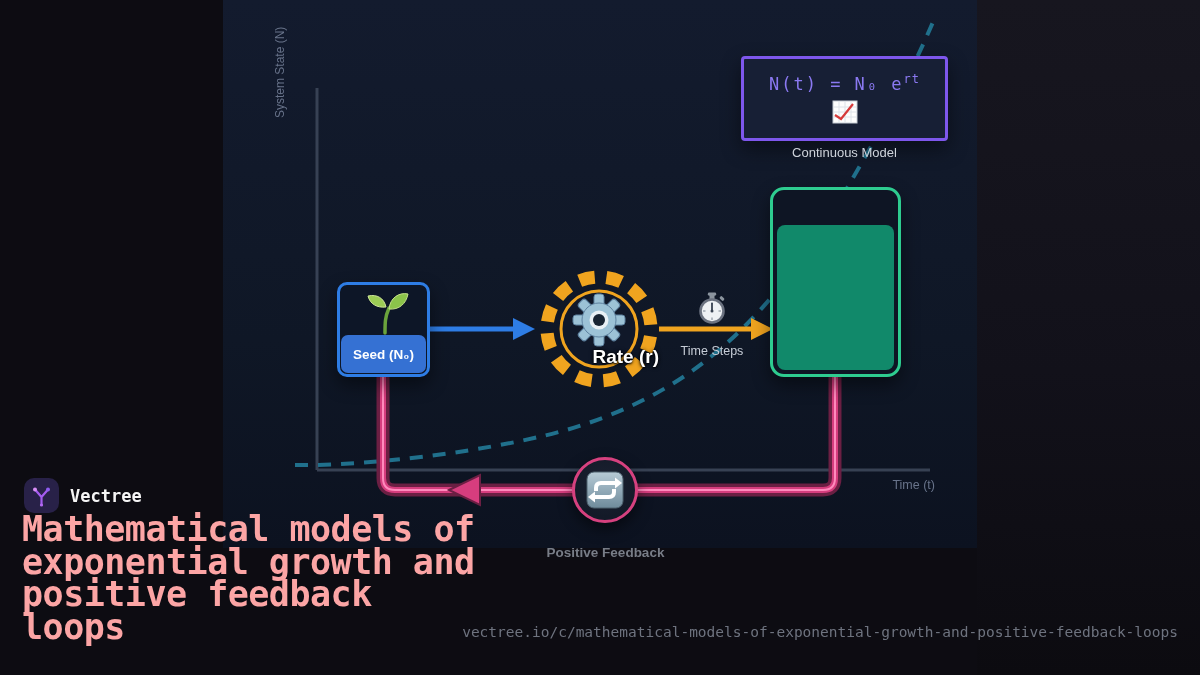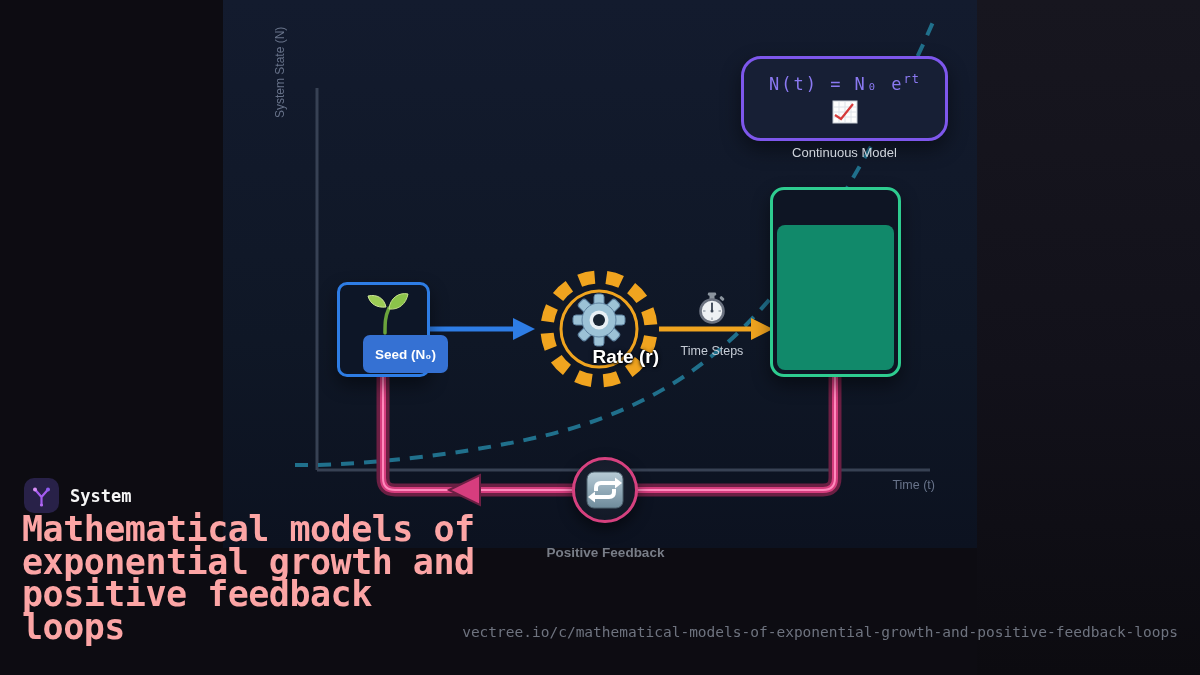--- a/index.html
+++ b/index.html
@@ -10,32 +10,32 @@
   .right-col { position:absolute; left:977px; top:0; width:223px; height:675px;
     background:linear-gradient(180deg,#17161f 0%,#12111a 55%,#0c0b10 100%); }
   .diagram-panel { position:absolute; left:223px; top:0; width:754px; height:548px;
     background:linear-gradient(180deg,#131b2e 0%,#0f1726 62%,#0c1220 100%); }
 
   .abs { position:absolute; }
   svg { display:block; }
 
   
   .formula-box { left:518px; top:56px; width:207px; height:85px; background:#171f35;
-    border:3px solid #7e57ec; border-radius:20px; box-shadow:0 8px 20px rgba(0,0,0,.45);
+    border:3px solid #7e57ec; border-radius:4px; box-shadow:0 8px 20px rgba(0,0,0,.45);
     display:flex; flex-direction:column; align-items:center; justify-content:flex-start; padding-top:13px; }
   .formula-text { font-family:"DejaVu Sans Mono", monospace; color:#8b79f2; font-size:17px;
     letter-spacing:2px; white-space:nowrap; }
   .formula-text sup { font-size:12px; letter-spacing:1px; }
   .formula-caption { left:518px; top:145px; width:207px; text-align:center; color:#ced3db; font-size:13px; }
 
   
   .seed-box { left:114px; top:282px; width:93px; height:95px; background:#0d1627;
     border:3px solid #2e7de5; border-radius:10px; box-shadow:0 8px 18px rgba(0,0,0,.45); }
   .seed-label { left:118px; top:335px; width:85px; height:38px; background:#3571d3; border-radius:7px;
-    display:flex; align-items:center; justify-content:center; color:#ffffff; font-weight:bold; font-size:13.5px;margin-left:22px; }
+    display:flex; align-items:center; justify-content:center; color:#ffffff; font-weight:bold; font-size:13.5px; }
 
   
   .rate-label { left:316px; top:346px; width:120px; text-align:right; color:#ffffff; font-weight:bold;
     font-size:19px; text-shadow:0 1px 2px #000, 0 0 4px #000; }
 
   .timesteps-label { left:429px; top:344px; width:120px; text-align:center; color:#c6ccd6; font-size:12.5px; }
 
   
   .tank { left:547px; top:187px; width:131px; height:190px; background:#0e1524;
     border:3px solid #2ecc90; border-radius:14px; box-shadow:0 8px 18px rgba(0,0,0,.45); }
@@ -185,15 +185,15 @@
 </div>
 
 <div class="abs logo-badge">
   <svg width="23" height="24" viewBox="0 0 23 24">
     <path d="M 11.5 21 V 13 M 11.5 13 L 5 5.5 M 11.5 13 L 18 5.5" fill="none" stroke="#a55cf0" stroke-width="2.2" stroke-linecap="round"></path>
     <circle cx="5" cy="5.5" r="2" fill="#d98ef5"></circle>
     <circle cx="18" cy="5.5" r="2" fill="#8f5cf0"></circle>
     <circle cx="11.5" cy="21" r="1.6" fill="#b269f2"></circle>
   </svg>
 </div>
-<div class="abs brand-name">System</div>
+<div class="abs brand-name">Vectree</div>
 <div class="abs page-title">Mathematical models of exponential growth and positive feedback loops</div>
 <div class="abs page-url">vectree.io/c/mathematical-models-of-exponential-growth-and-positive-feedback-loops</div>
 
 </body></html>

